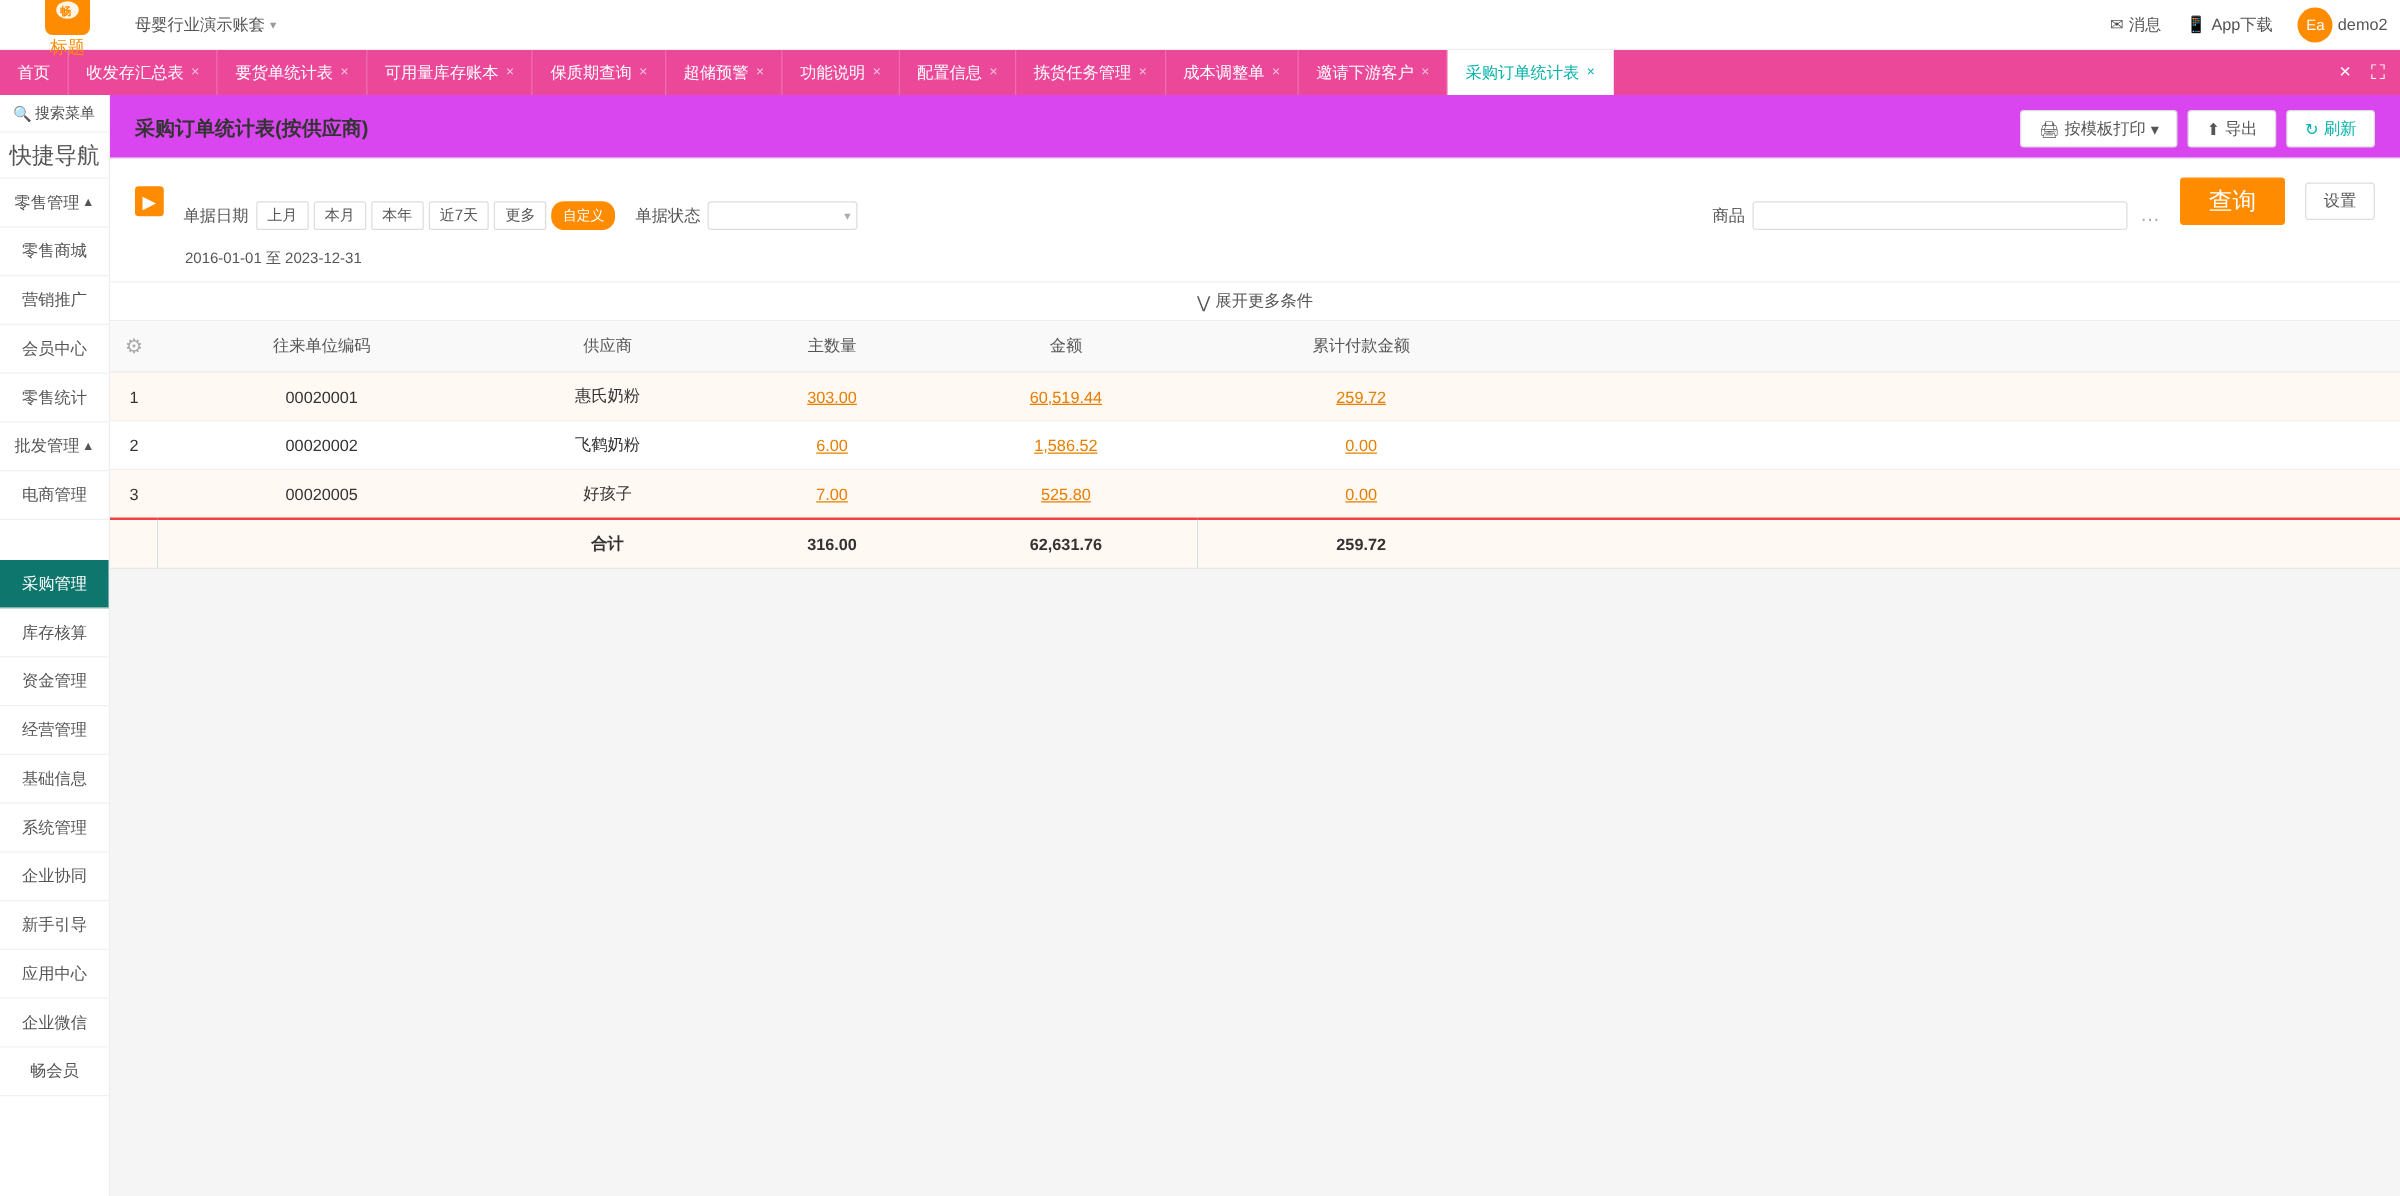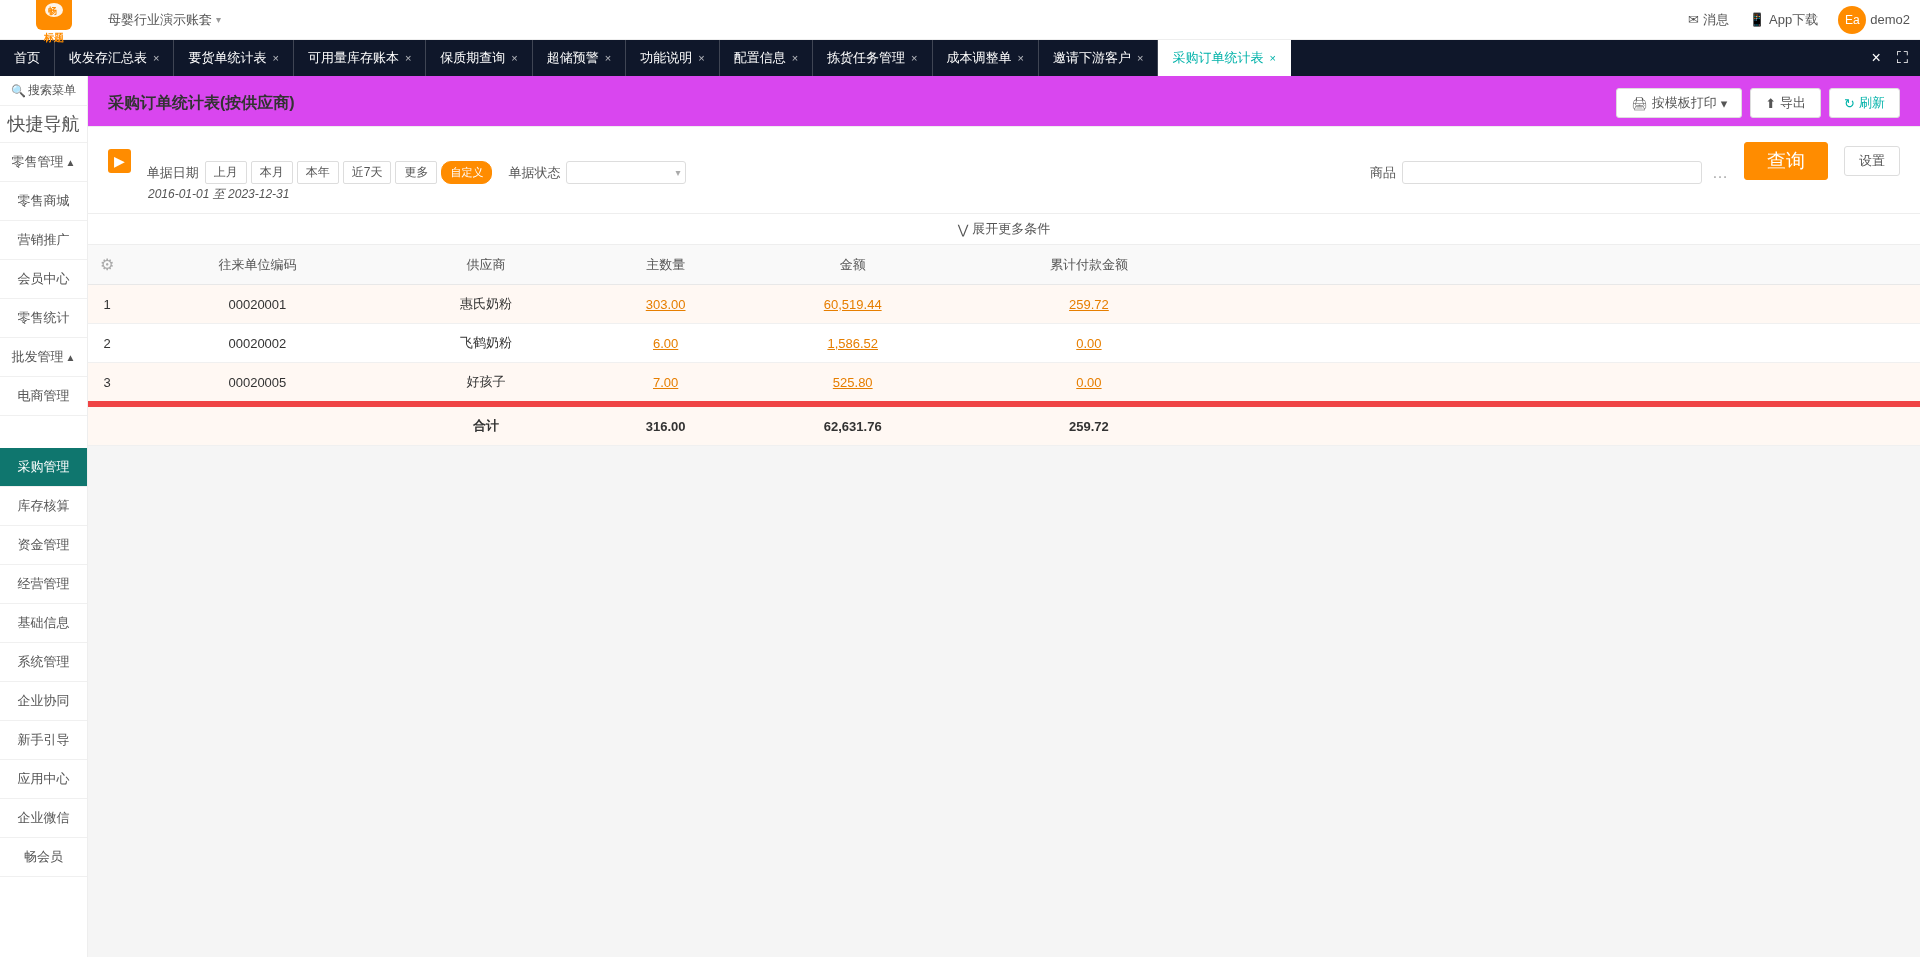--- a/index.html
+++ b/index.html
@@ -2,30 +2,30 @@
 <html><head>
   <meta charset="utf-8">
   <style>
     * { margin: 0; padding: 0; box-sizing: border-box; }
     body { font-family: 'Microsoft YaHei', '微软雅黑', Arial, sans-serif; font-size: 13px; background: #f5f5f5; color: #333; width: 1920px; min-height: 957px; overflow-x: hidden; }
 
     
     .top-bar { height: 40px; background: #fff; display: flex; align-items: center; border-bottom: 1px solid #eee; padding: 0 10px; }
     .logo-area { width: 88px; display: flex; flex-direction: column; align-items: center; justify-content: center; }
     .logo-icon { width: 36px; height: 36px; background: #ff8c00; border-radius: 6px; display: flex; align-items: center; justify-content: center; color: #fff; font-size: 16px; font-weight: bold; }
-    .logo-text { font-size: 10px; color: #ff8c00; margin-top: 1px; font-weight: bold; }
+    .logo-text { font-size: 14px; color: #ff8c00; margin-top: 1px; }
     .dropdown-area { flex: 1; display: flex; align-items: center; padding-left: 10px; }
     .org-selector { display: flex; align-items: center; gap: 4px; color: #555; cursor: pointer; font-size: 13px; }
     .org-selector .arrow { color: #999; font-size: 10px; }
     .top-right { display: flex; align-items: center; gap: 20px; margin-left: auto; }
     .top-right-item { display: flex; align-items: center; gap: 4px; color: #555; cursor: pointer; font-size: 13px; }
     .avatar { width: 28px; height: 28px; background: #ff8c00; border-radius: 50%; display: flex; align-items: center; justify-content: center; color: #fff; font-size: 12px; }
 
     
-    .nav-tabs { height: 36px; background: #0f172a; display: flex; align-items: center; padding: 0 0 0 0; overflow: hidden; justify-content: center; }
+    .nav-tabs { height: 36px; background: #ec4899; display: flex; align-items: center; padding: 0 0 0 0; overflow: hidden; justify-content: center; }
     .nav-tab { height: 36px; display: flex; align-items: center; padding: 0 14px; color: #fff; font-size: 13px; cursor: pointer; white-space: nowrap; border-right: 1px solid rgba(255,255,255,0.2); position: relative; flex-shrink: 0; }
     .nav-tab.active { background: #fff; color: #00b2a9; }
     .nav-tab .close-btn { margin-left: 6px; font-size: 11px; color: rgba(255,255,255,0.7); cursor: pointer; }
     .nav-tab.active .close-btn { color: #00b2a9; }
     .nav-tabs-right { display: flex; align-items: center; margin-left: auto; padding-right: 6px; gap: 4px; }
     .nav-tabs-right .icon-btn { color: #fff; cursor: pointer; font-size: 16px; padding: 2px 6px; }
 
     
     .main-layout { display: flex; height: calc(957px - 76px); }
 
@@ -59,21 +59,21 @@
     .expand-btn { display: flex; align-items: center; gap: 4px; cursor: pointer; color: #555; font-size: 13px; }
 
     
     .table-wrap { background: #fff; margin: 0; }
     .data-table { width: 100%; border-collapse: collapse; }
     .data-table th { background: #f9f9f9; padding: 10px 12px; text-align: center; font-weight: normal; color: #555; border-bottom: 1px solid #e8e8e8; font-size: 13px; }
     .data-table td { padding: 10px 12px; text-align: center; border-bottom: 1px solid #f0f0f0; font-size: 13px; color: #333; }
     .data-table tr:nth-child(odd) td { background: #fff8f3; }
     .data-table tr:nth-child(even) td { background: #fff; }
     .link-val { color: #e67e00; text-decoration: underline; cursor: pointer; }
-    .table-footer { background: #0369a1; border-top: 6px solid #ef4444; }
+    .table-footer { background: #0369a1; border-top: 2px solid #ef4444; }
     .table-footer td { font-weight: bold; color: #333; padding: 10px 12px; text-align: center; font-size: 13px; }
     .settings-icon { color: #aaa; cursor: pointer; font-size: 16px; }
     .col-settings { width: 36px; }
     .search-label { font-size: 12px; color: #555; display: flex; align-items: center; gap: 2px; cursor: pointer; justify-content: center; padding: 6px 0; border-bottom: 1px solid #f0f0f0; }
     .quick-nav { font-size: 18px; color: #555; display: flex; align-items: center; justify-content: center; padding: 6px 0; border-bottom: 1px solid #f0f0f0; cursor: pointer; }
     .sidebar-section { font-size: 13px; color: #555; display: flex; align-items: center; justify-content: center; padding: 10px 0; border-bottom: 1px solid #f0f0f0; cursor: pointer; }
     .sidebar-section.active { color: #ff8c00; }
 
     .filter-dots { color: #aaa; cursor: pointer; font-size: 16px; margin-left: 4px; }
   </style>
@@ -287,21 +287,21 @@
         <div class="filter-item" style="margin-left:auto;">
           <span class="filter-label">商品</span>
           <input class="filter-input" type="text" style="min-width: 300px;">
           <span class="filter-dots">…</span>
         </div>
 
         <button class="btn btn-primary" style="padding:5px 22px;font-size:19px;">查询</button>
         <button class="btn btn-outline">设置</button>
       </div>
 
-      <div style="padding-left:40px;margin-top:2px;font-style:italic;">
+      <div style="padding-left:40px;margin-top:14px;">
         <span class="date-range">2016-01-01 至 2023-12-31</span>
       </div>
     </div>
 
     <div class="expand-row">
       <div class="expand-btn">
         <span>⋁</span>
         <span>展开更多条件</span>
       </div>
     </div>

